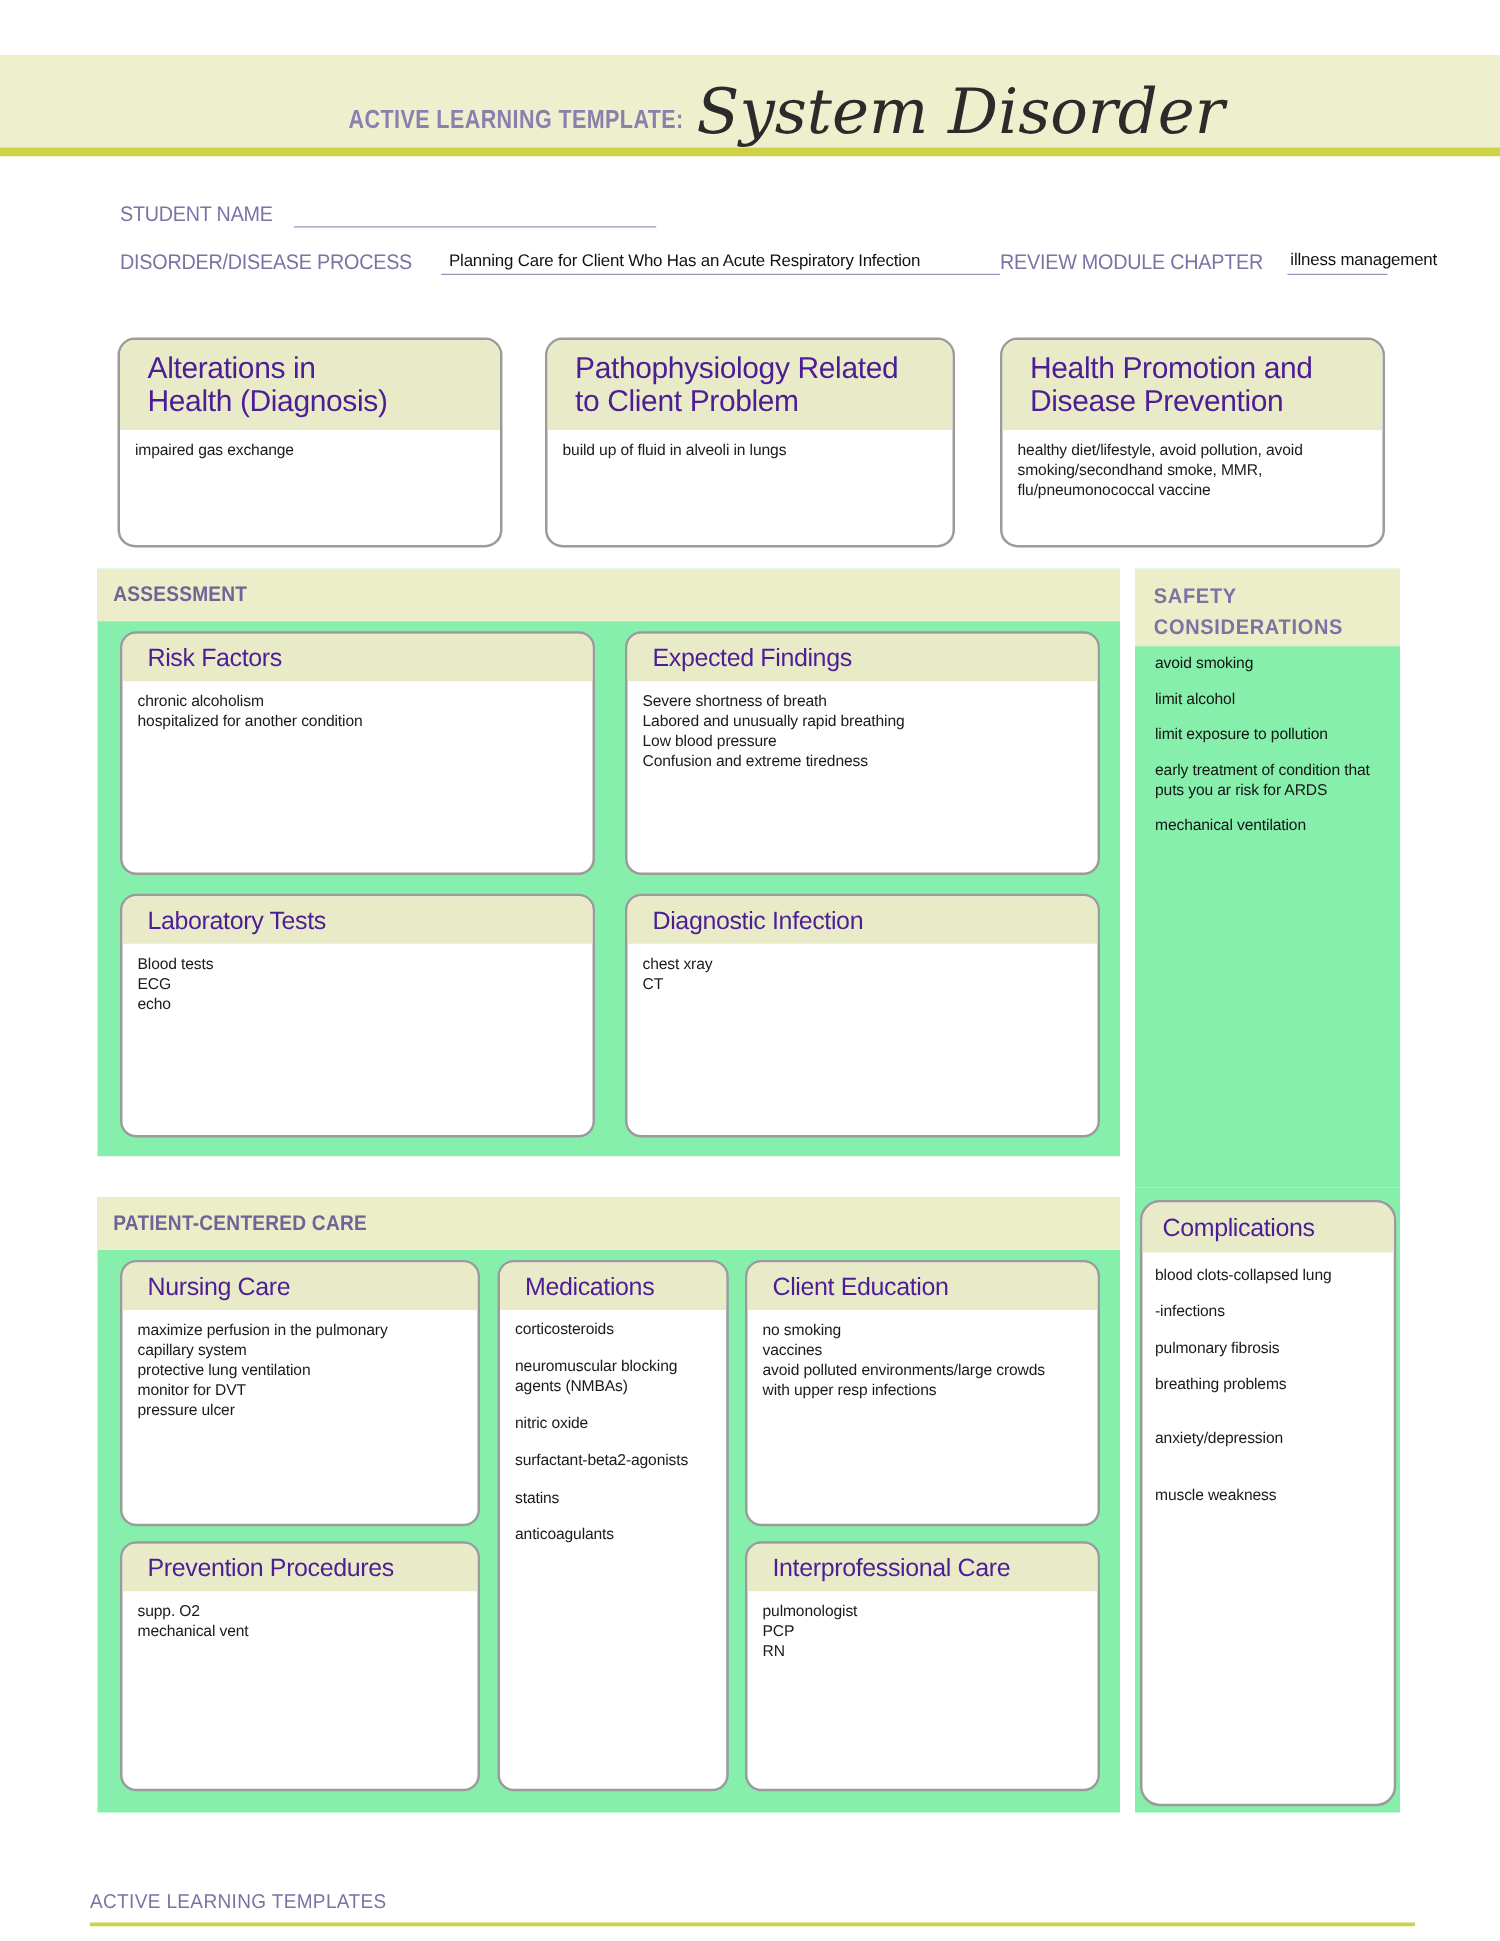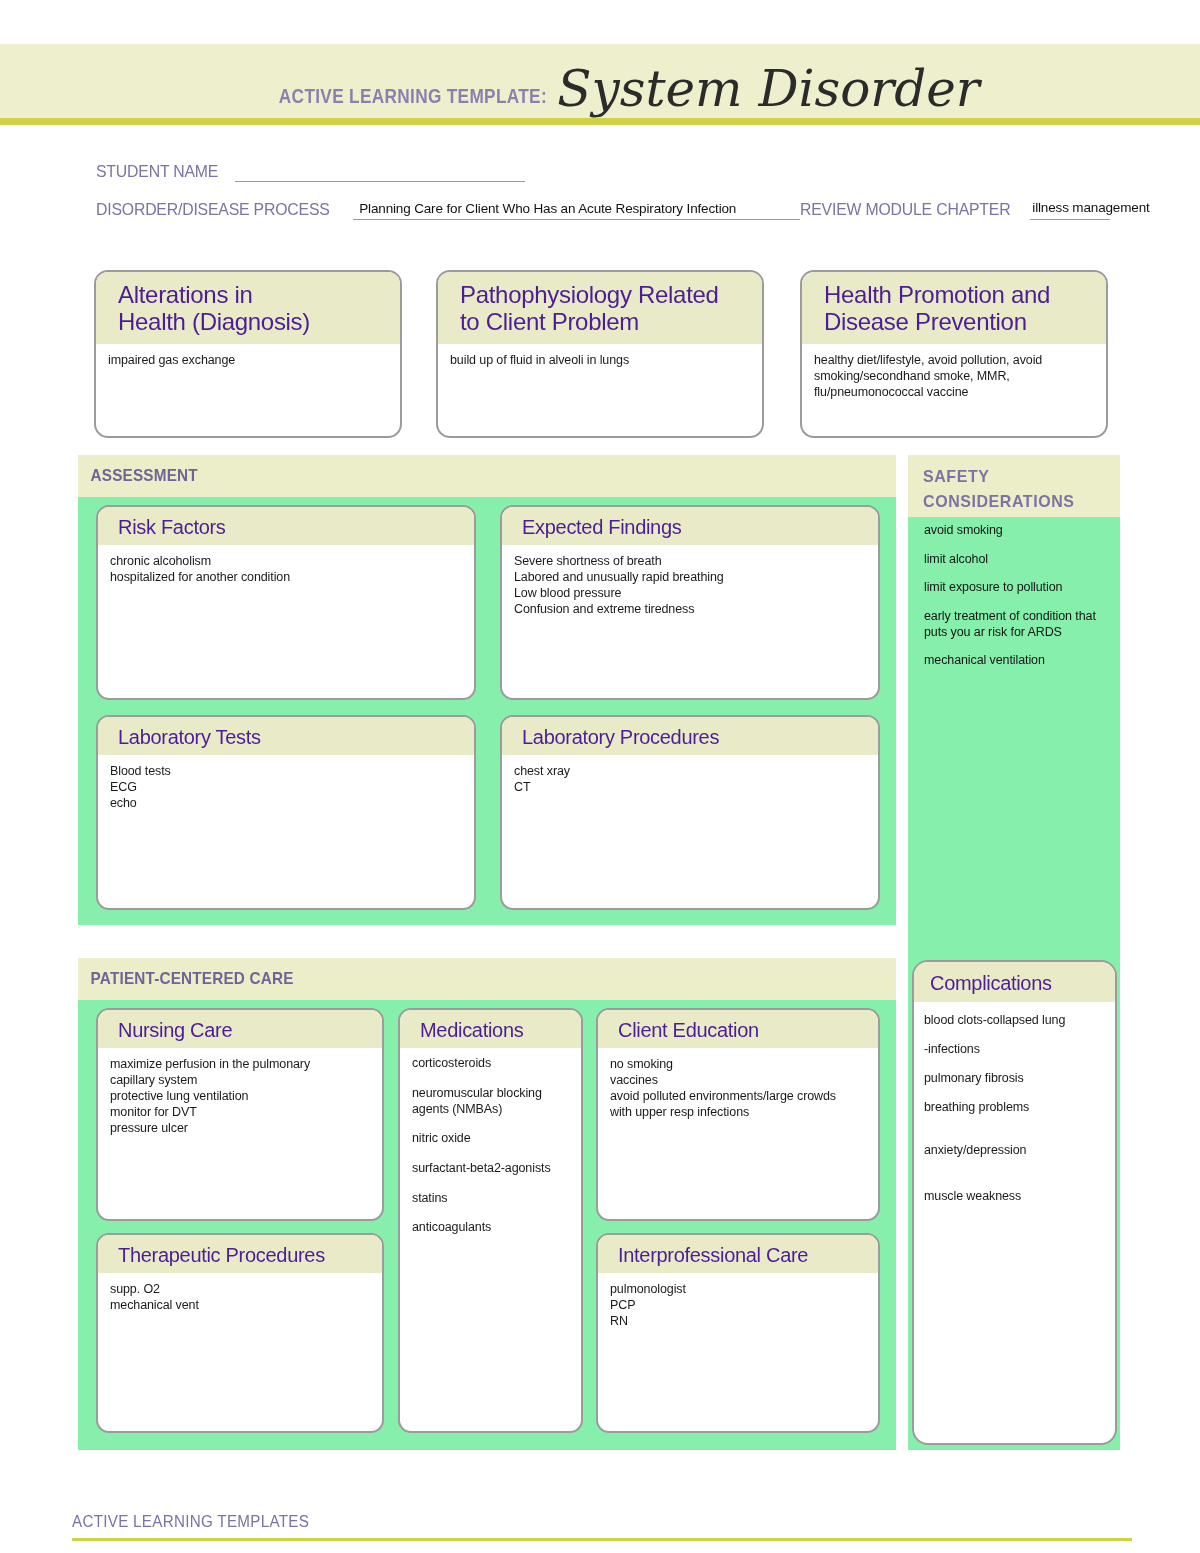--- a/index.html
+++ b/index.html
@@ -282,21 +282,21 @@
 <div class="subbox" style="left:96px; top:715px; width:380px; height:195px;">
   <div class="box-head small">Laboratory Tests</div>
   <div class="box-body">
     <span class="ln">Blood tests</span>
     <span class="ln">ECG</span>
     <span class="ln">echo</span>
   </div>
 </div>
 
 <div class="subbox" style="left:500px; top:715px; width:380px; height:195px;">
-  <div class="box-head small">Laboratory Procedures</div>
+  <div class="box-head small">Diagnostic Infection</div>
   <div class="box-body">
     <span class="ln">chest xray</span>
     <span class="ln">CT</span>
   </div>
 </div>
 
 <div class="panel-gray" style="left:908px; top:455px; width:212px; height:495px;">
   <div style="background:#eceec9; height:62px; box-sizing:border-box;">
     <div class="side-title">
       <span>SAFETY</span><br>
@@ -344,21 +344,21 @@
   <div class="box-head small">Client Education</div>
   <div class="box-body">
     <span class="ln">no smoking</span>
     <span class="ln">vaccines</span>
     <span class="ln">avoid polluted environments/large crowds</span>
     <span class="ln">with upper resp infections</span>
   </div>
 </div>
 
 <div class="subbox" style="left:96px; top:1233px; width:288px; height:200px;">
-  <div class="box-head small">Therapeutic Procedures</div>
+  <div class="box-head small">Prevention Procedures</div>
   <div class="box-body">
     <span class="ln">supp. O2</span>
     <span class="ln">mechanical vent</span>
   </div>
 </div>
 
 <div class="subbox" style="left:596px; top:1233px; width:284px; height:200px;">
   <div class="box-head small">Interprofessional Care</div>
   <div class="box-body">
     <span class="ln">pulmonologist</span>

